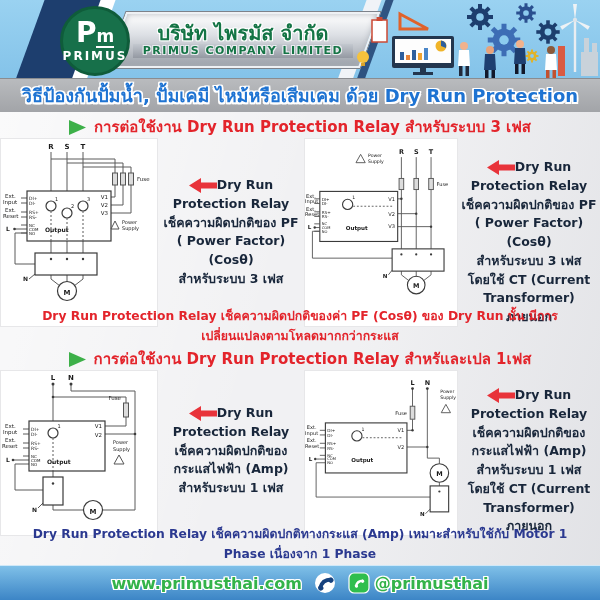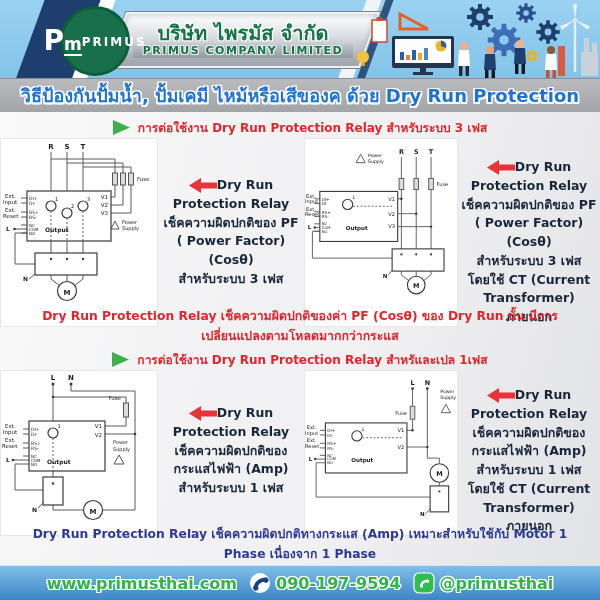--- a/index.html
+++ b/index.html
@@ -20,41 +20,41 @@
           border:2px solid #eef1f4;box-shadow:0 0 0 1px #7d828a,inset 0 0 6px #aeb3ba;}
   .banner-inner{transform:skewX(20deg);width:100%;height:100%;
           display:flex;flex-direction:column;align-items:center;justify-content:center;}
   .co-th{font-size:20px;font-weight:bold;color:#147445;line-height:1.1;
          text-shadow:-1px -1px 0 #fff,1px -1px 0 #fff,-1px 1px 0 #fff,1px 1px 0 #fff;}
   .co-en{font-size:11px;font-weight:bold;color:#147445;letter-spacing:1.5px;
          background:linear-gradient(180deg,#c3c8cf,#9499a2);padding:0 10px;line-height:1.25;
          text-shadow:-1px -1px 0 #e9ecef,1px -1px 0 #e9ecef,-1px 1px 0 #e9ecef,1px 1px 0 #e9ecef;}
   .logo{position:absolute;left:60px;top:6px;width:64px;height:64px;border-radius:50%;
         background:#17704a;border:3px solid #0f5c3a;z-index:5;
-        display:flex;flex-direction:row;align-items:center;justify-content:center;color:#fff;}
+        display:flex;flex-direction:column;align-items:center;justify-content:center;color:#fff;}
   .logo-pm{font-weight:bold;font-size:28px;line-height:1;}
   .logo-pm .mm{font-size:17px;border-bottom:2px solid #fff;}
   .logo-cap{font-size:12px;font-weight:bold;letter-spacing:2px;margin-top:2px;}
   .illus{position:absolute;right:0;top:0;}
 
   
   .titlebar{position:absolute;left:0;top:78px;width:600px;height:33px;
             background:linear-gradient(180deg,#b9bbbe,#a2a4a8);
             border-top:1px solid #8a8c90;border-bottom:1px solid #8f9194;
             display:flex;align-items:center;justify-content:center;}
   .title-txt{font-size:18px;font-weight:bold;color:#1e73d2;white-space:nowrap;
              text-shadow:-1.5px -1.5px 0 #fff,1.5px -1.5px 0 #fff,-1.5px 1.5px 0 #fff,1.5px 1.5px 0 #fff,0 -1.5px 0 #fff,0 1.5px 0 #fff,-1.5px 0 0 #fff,1.5px 0 0 #fff;}
 
   
   .bodyarea{position:absolute;left:0;top:112px;width:600px;height:454px;
             display:flex;flex-direction:column;justify-content:space-between;padding-top:4px;box-sizing:border-box;
             background:linear-gradient(105deg,rgba(255,255,255,.65) 0%,rgba(255,255,255,0) 45%),
                        linear-gradient(285deg,rgba(185,188,196,.28) 0%,rgba(185,188,196,0) 42%),#f1f1f3;}
   .sec-head{display:flex;align-items:center;justify-content:center;gap:8px;height:22px;}
-  .sec-head span{font-size:12px;font-weight:bold;color:#e3242b;}
+  .sec-head span{font-size:15px;font-weight:bold;color:#e3242b;}
   .rowgrid{display:grid;grid-template-columns:158px 146px 154px 142px;}
   .r1{height:168px;} .r2{height:154px;}
   .panel{background:#fff;outline:1px solid #e7e7e9;margin:1px;display:flex;align-items:flex-start;justify-content:center;}
   .note{display:flex;flex-direction:column;align-items:center;text-align:center;
         font-size:12.5px;font-weight:bold;color:#18263a;line-height:1.5;}
   .note .fl{display:flex;align-items:center;gap:0;}
   .pt38{padding-top:38px;} .pt20{padding-top:20px;} .pt34{padding-top:34px;} .pt16{padding-top:16px;}
   .cap{text-align:center;font-weight:bold;font-size:12.3px;line-height:1.62;padding:1px 11px;}
   .cap-red{color:#e3242b;} .cap-blue{color:#2b3990;}
 
@@ -200,21 +200,21 @@
       </g>
       <g>
         <rect x="229" y="52" width="17" height="24" fill="#c9d2da"></rect>
         <rect x="232" y="38" width="5" height="14" fill="#c9d2da"></rect>
           <rect x="240" y="43" width="5" height="9" fill="#c9d2da"></rect>
       </g>
     </svg>
   </div>
 
   <div class="titlebar">
-    <div class="title-txt">วิธีป้องกันปั้มน้ำ, ปั้มเคมี ไหม้หรือเสีของค ด้วย Dry Run Protection</div>
+    <div class="title-txt">วิธีป้องกันปั้มน้ำ, ปั้มเคมี ไหม้หรือเสีมเคม ด้วย Dry Run Protection</div>
   </div>
 
   <div class="bodyarea">
 
     <div class="sec-head">
       <svg width="17" height="15" viewBox="0 0 17 15">
           <polygon points="0,0 17,7.5 0,15" fill="#3db049"></polygon>
         </svg>
       <span>การต่อใช้งาน Dry Run Protection Relay สำหรับระบบ 3 เฟส</span>
     </div>
@@ -484,21 +484,20 @@
     </div>
     <div class="f-item">
       <svg width="22" height="22" viewBox="0 0 22 22">
         <circle cx="11" cy="11" r="10" fill="#ffffff"></circle>
         <g transform="rotate(-38 11 11)" fill="#16427e">
           <circle cx="4.6" cy="12.4" r="2.6"></circle>
             <circle cx="17.4" cy="12.4" r="2.6"></circle>
           <path d="M2.6 10.6 Q11 4 19.4 10.6 L17 13.8 Q11 8.8 5 13.8 Z"></path>
         </g>
       </svg>
-      <span class="f-txt">090-197-9594</span>
     </div>
     <div class="f-item">
       <svg width="22" height="22" viewBox="0 0 22 22">
         <rect x="1" y="1" width="20" height="20" rx="5" fill="#2fbe4e" stroke="#ffffff" stroke-width="1.2"></rect>
         <g transform="translate(11,11) scale(.62) rotate(-38)" fill="#ffffff">
           <circle cx="-6.4" cy="1.4" r="2.6"></circle>
             <circle cx="6.4" cy="1.4" r="2.6"></circle>
           <path d="M-8.4 -0.4 Q0 -7 8.4 -0.4 L6 2.8 Q0 -2.2 -6 2.8 Z"></path>
         </g>
       </svg>

